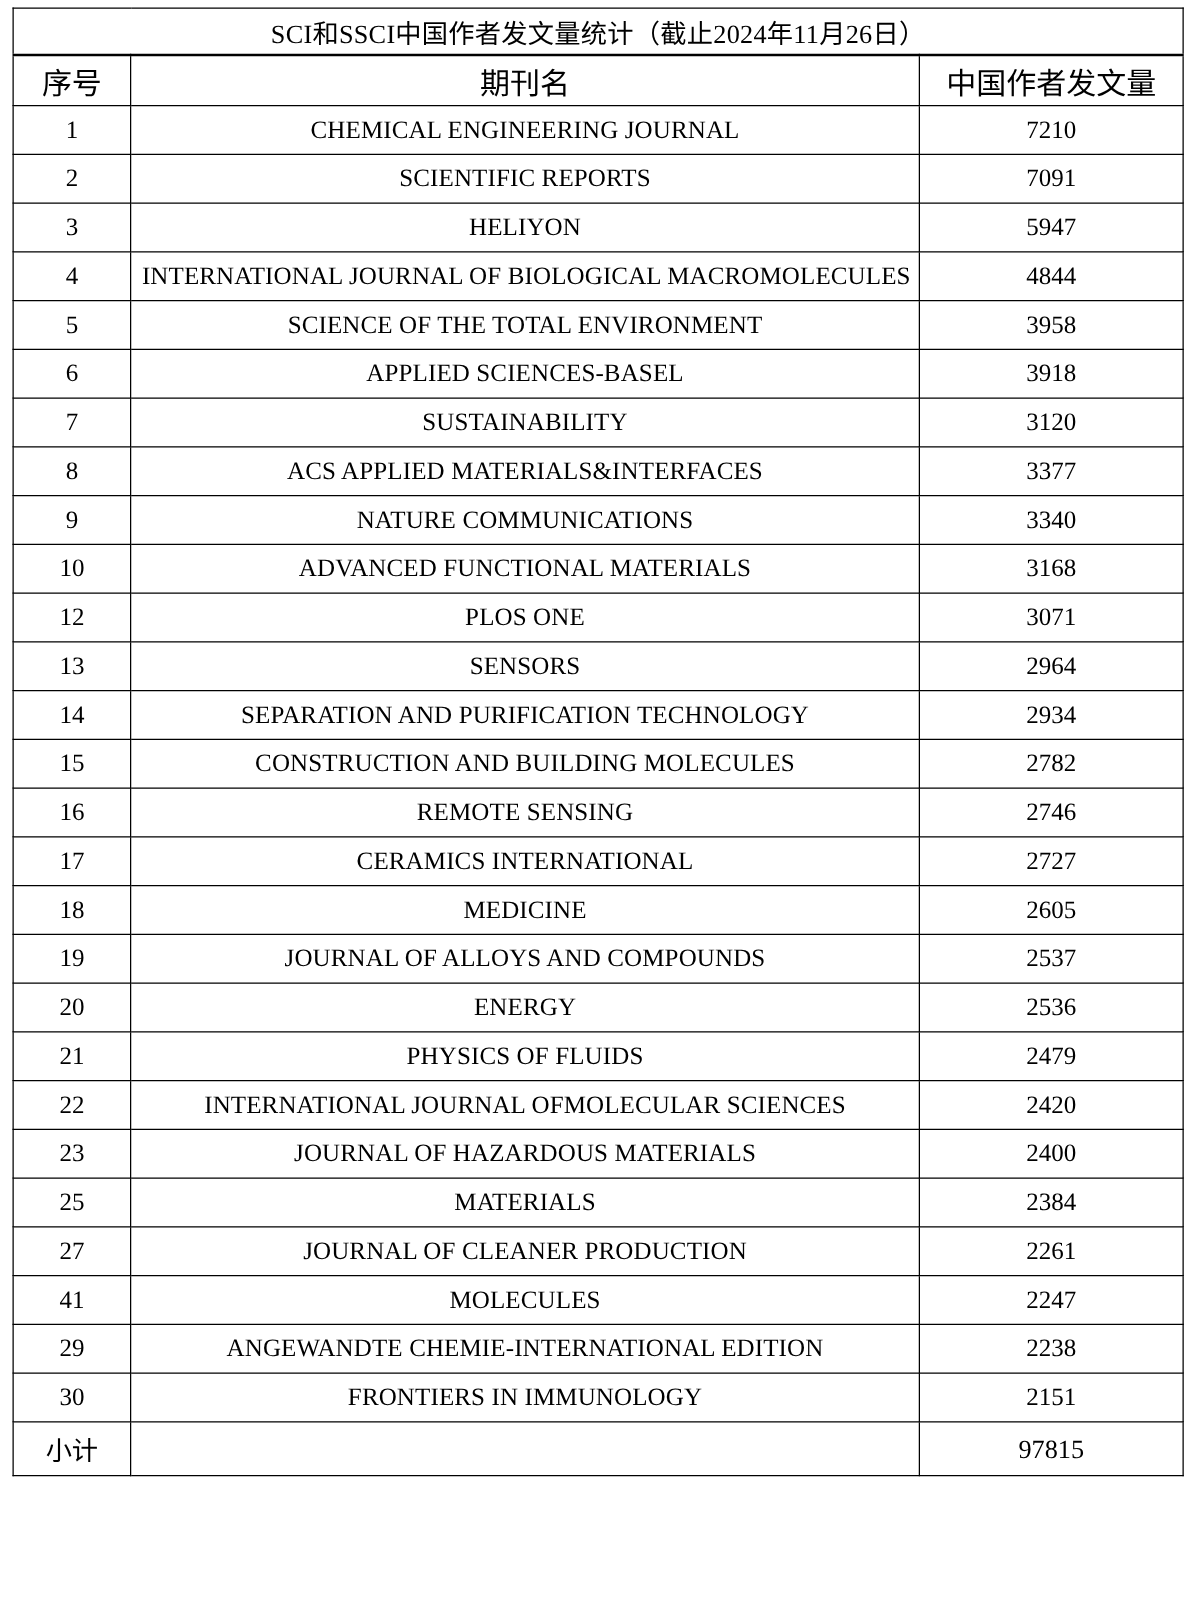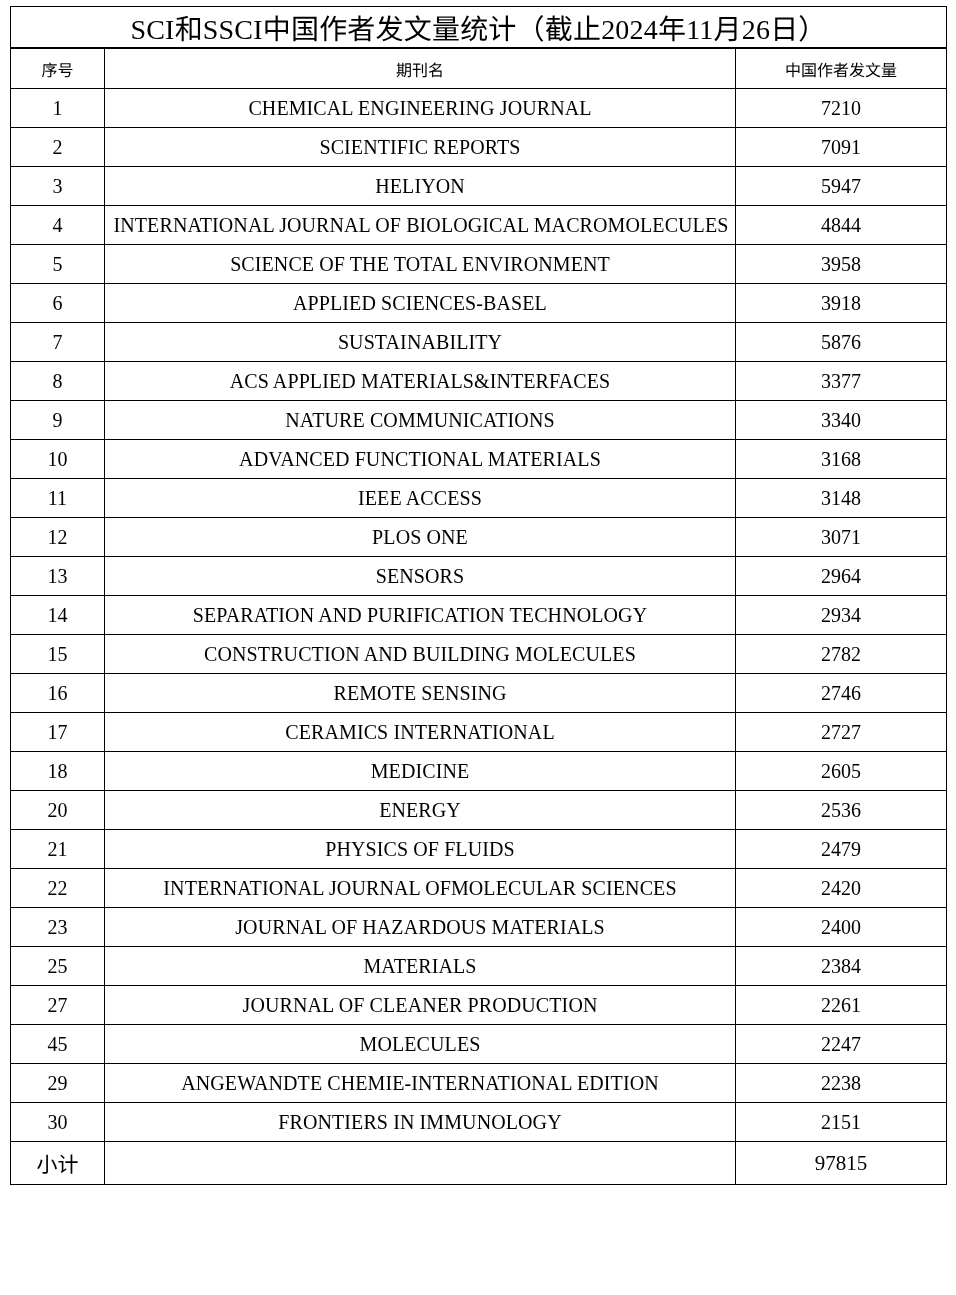--- a/index.html
+++ b/index.html
@@ -42,29 +42,29 @@
     white-space: nowrap;
   }
 
   
   col.c-seq     { width: 94px;  }
   col.c-journal { width: 631px; }
   col.c-count   { width: 211px; }
 
   .title-cell {
     height: 36px;
-    font-size: 28px;
+    font-size: 21px;
     font-family: "Liberation Serif", "DejaVu Serif", serif;
     letter-spacing: 0.2px;
     border-bottom: 2px solid #000000 !important;
   }
 
   .head-cell {
     height: 39px;
-    font-size: 16px;
+    font-size: 24px;
   }
 
   .body-row td {
     height: 38px;
     font-size: 20px;
   }
 
   .seq-cell {
     font-size: 19px;
   }
@@ -145,43 +145,38 @@
           <td class="count-cell">3958</td>
         </tr>
         <tr class="body-row">
           <td class="seq-cell">6</td>
           <td class="journal-cell">APPLIED SCIENCES-BASEL</td>
           <td class="count-cell">3918</td>
         </tr>
         <tr class="body-row">
           <td class="seq-cell">7</td>
           <td class="journal-cell">SUSTAINABILITY</td>
-          <td class="count-cell">5876</td>
+          <td class="count-cell">3120</td>
         </tr>
         <tr class="body-row">
           <td class="seq-cell">8</td>
           <td class="journal-cell">ACS APPLIED MATERIALS&amp;INTERFACES</td>
           <td class="count-cell">3377</td>
         </tr>
         <tr class="body-row">
           <td class="seq-cell">9</td>
           <td class="journal-cell">NATURE COMMUNICATIONS</td>
           <td class="count-cell">3340</td>
         </tr>
         <tr class="body-row">
           <td class="seq-cell">10</td>
           <td class="journal-cell">ADVANCED FUNCTIONAL MATERIALS</td>
           <td class="count-cell">3168</td>
         </tr>
         <tr class="body-row">
-          <td class="seq-cell">11</td>
-          <td class="journal-cell">IEEE ACCESS</td>
-          <td class="count-cell">3148</td>
-        </tr>
-        <tr class="body-row">
           <td class="seq-cell">12</td>
           <td class="journal-cell">PLOS ONE</td>
           <td class="count-cell">3071</td>
         </tr>
         <tr class="body-row">
           <td class="seq-cell">13</td>
           <td class="journal-cell">SENSORS</td>
           <td class="count-cell">2964</td>
         </tr>
         <tr class="body-row">
@@ -203,20 +198,25 @@
           <td class="seq-cell">17</td>
           <td class="journal-cell">CERAMICS INTERNATIONAL</td>
           <td class="count-cell">2727</td>
         </tr>
         <tr class="body-row">
           <td class="seq-cell">18</td>
           <td class="journal-cell">MEDICINE</td>
           <td class="count-cell">2605</td>
         </tr>
         <tr class="body-row">
+          <td class="seq-cell">19</td>
+          <td class="journal-cell">JOURNAL OF ALLOYS AND COMPOUNDS</td>
+          <td class="count-cell">2537</td>
+        </tr>
+        <tr class="body-row">
           <td class="seq-cell">20</td>
           <td class="journal-cell">ENERGY</td>
           <td class="count-cell">2536</td>
         </tr>
         <tr class="body-row">
           <td class="seq-cell">21</td>
           <td class="journal-cell">PHYSICS OF FLUIDS</td>
           <td class="count-cell">2479</td>
         </tr>
         <tr class="body-row">
@@ -233,21 +233,21 @@
           <td class="seq-cell">25</td>
           <td class="journal-cell">MATERIALS</td>
           <td class="count-cell">2384</td>
         </tr>
         <tr class="body-row">
           <td class="seq-cell">27</td>
           <td class="journal-cell">JOURNAL OF CLEANER PRODUCTION</td>
           <td class="count-cell">2261</td>
         </tr>
         <tr class="body-row">
-          <td class="seq-cell">45</td>
+          <td class="seq-cell">41</td>
           <td class="journal-cell">MOLECULES</td>
           <td class="count-cell">2247</td>
         </tr>
         <tr class="body-row">
           <td class="seq-cell">29</td>
           <td class="journal-cell">ANGEWANDTE CHEMIE-INTERNATIONAL EDITION</td>
           <td class="count-cell">2238</td>
         </tr>
         <tr class="body-row">
           <td class="seq-cell">30</td>

